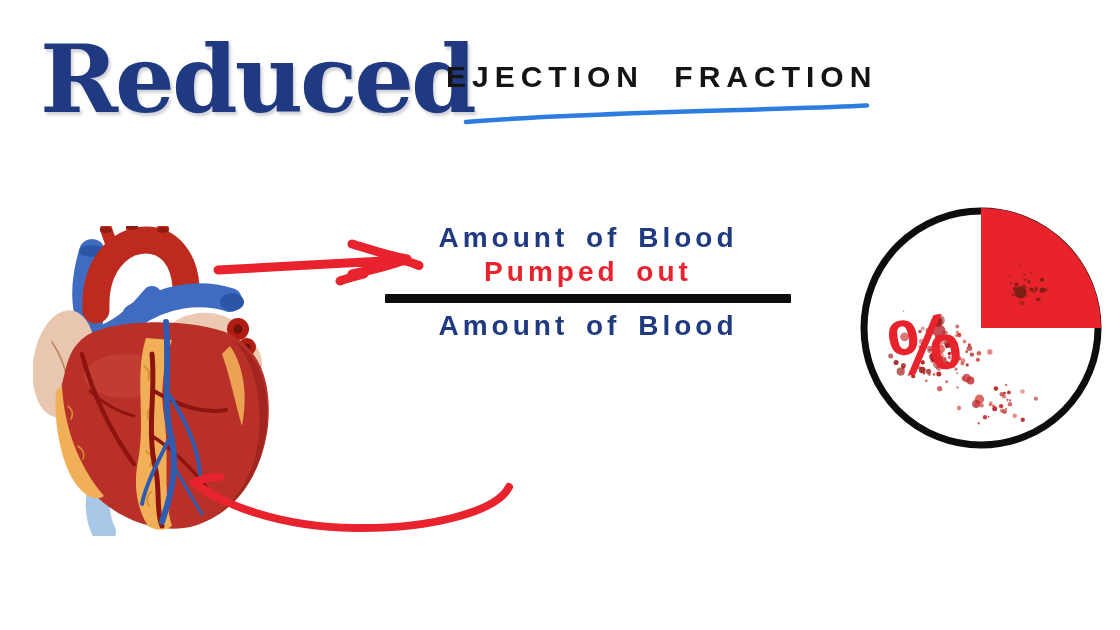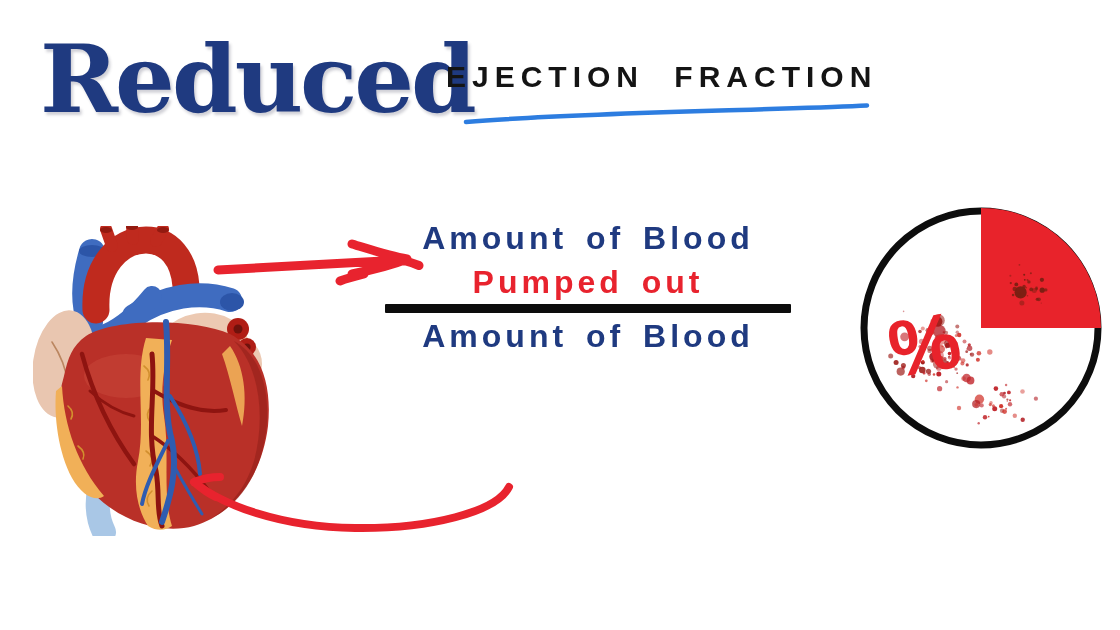--- a/index.html
+++ b/index.html
@@ -19,23 +19,23 @@
     text-shadow:2px 3px 3px rgba(40,40,70,.22);
   }
   .title-caps{
     position:absolute; left:446px; top:60px;
     font-weight:bold; font-size:30px; letter-spacing:6px; word-spacing:16px;
     color:var(--ink);
   }
   .svg-abs{position:absolute;}
   
   .formula{position:absolute; left:385px; top:221px; width:406px; text-align:center;}
-  .f-line{font-weight:bold; font-size:32px; letter-spacing:4px; word-spacing:6px; line-height:34px; white-space:nowrap;}
+  .f-line{font-weight:bold; font-size:28px; letter-spacing:4px; word-spacing:6px; line-height:34px; white-space:nowrap;}
   .f-navy{color:var(--navy);}
-  .f-red{color:var(--red);margin-top:10px;}
+  .f-red{color:var(--red);}
   .f-divider{height:9px; background:#0c0c0c; margin:5px 0 6px 0; border-radius:1px;}
   
   .pie-pct{fill:var(--pie_red); font-family:"Liberation Sans", sans-serif; font-weight:bold; font-size:80px;}
   
   .logo{position:absolute; left:622px; top:505px; width:170px; height:110px;}
   .logo-band{
     position:absolute; left:20px; top:36px; width:88px; height:24px;
     transform:skewX(-9deg);
     background:linear-gradient(90deg,#4e4e4e,#a9a9a9 60%,#e3e3e3);
   }

